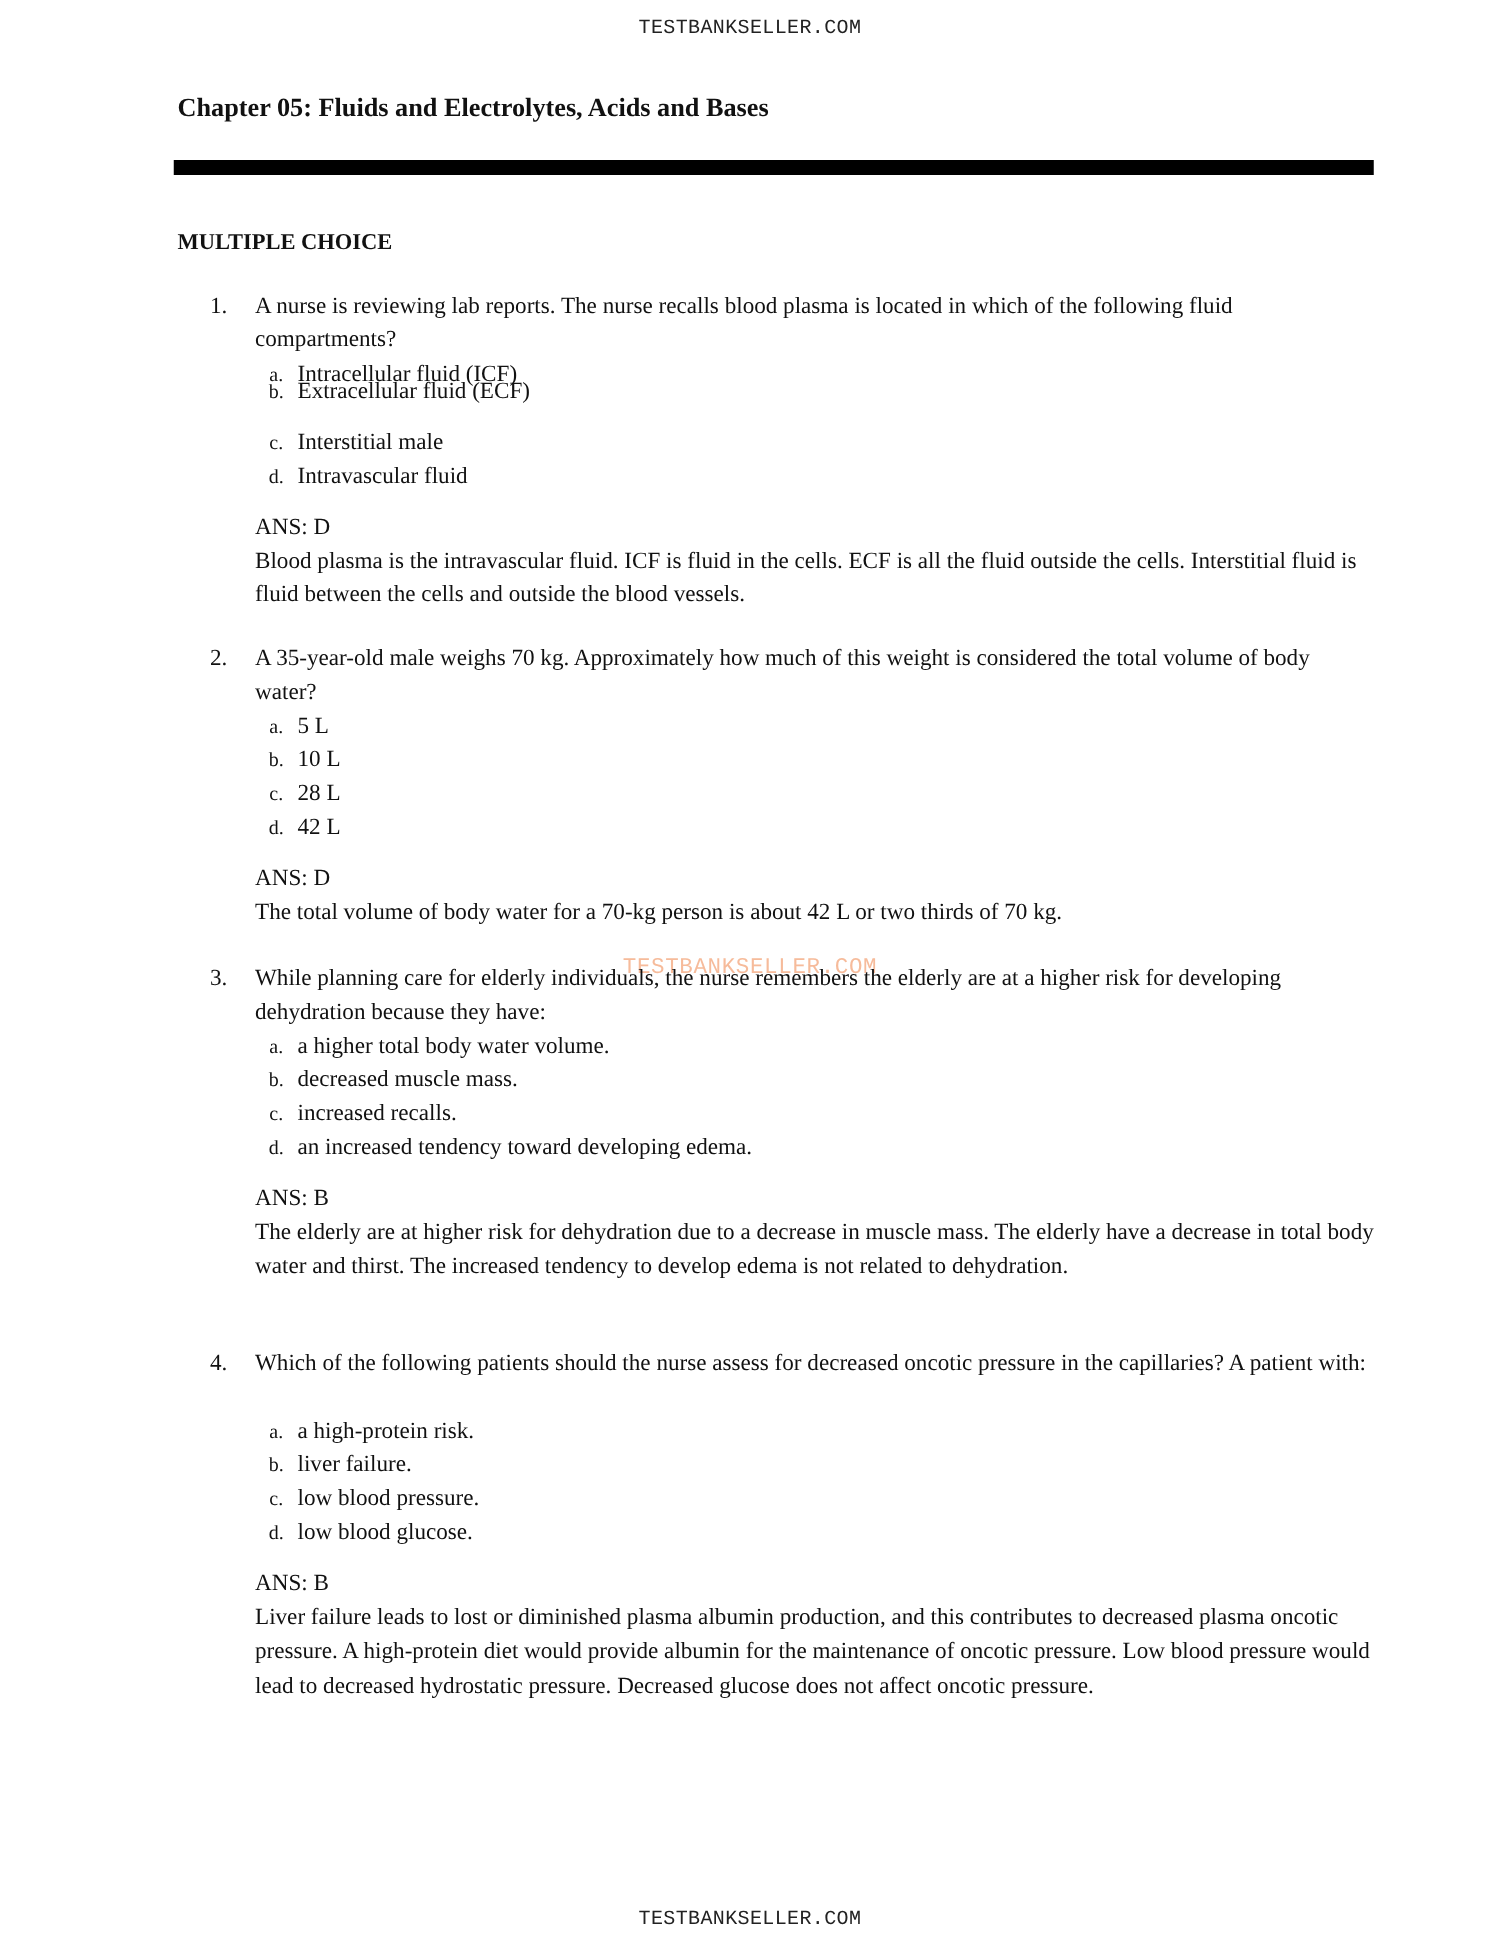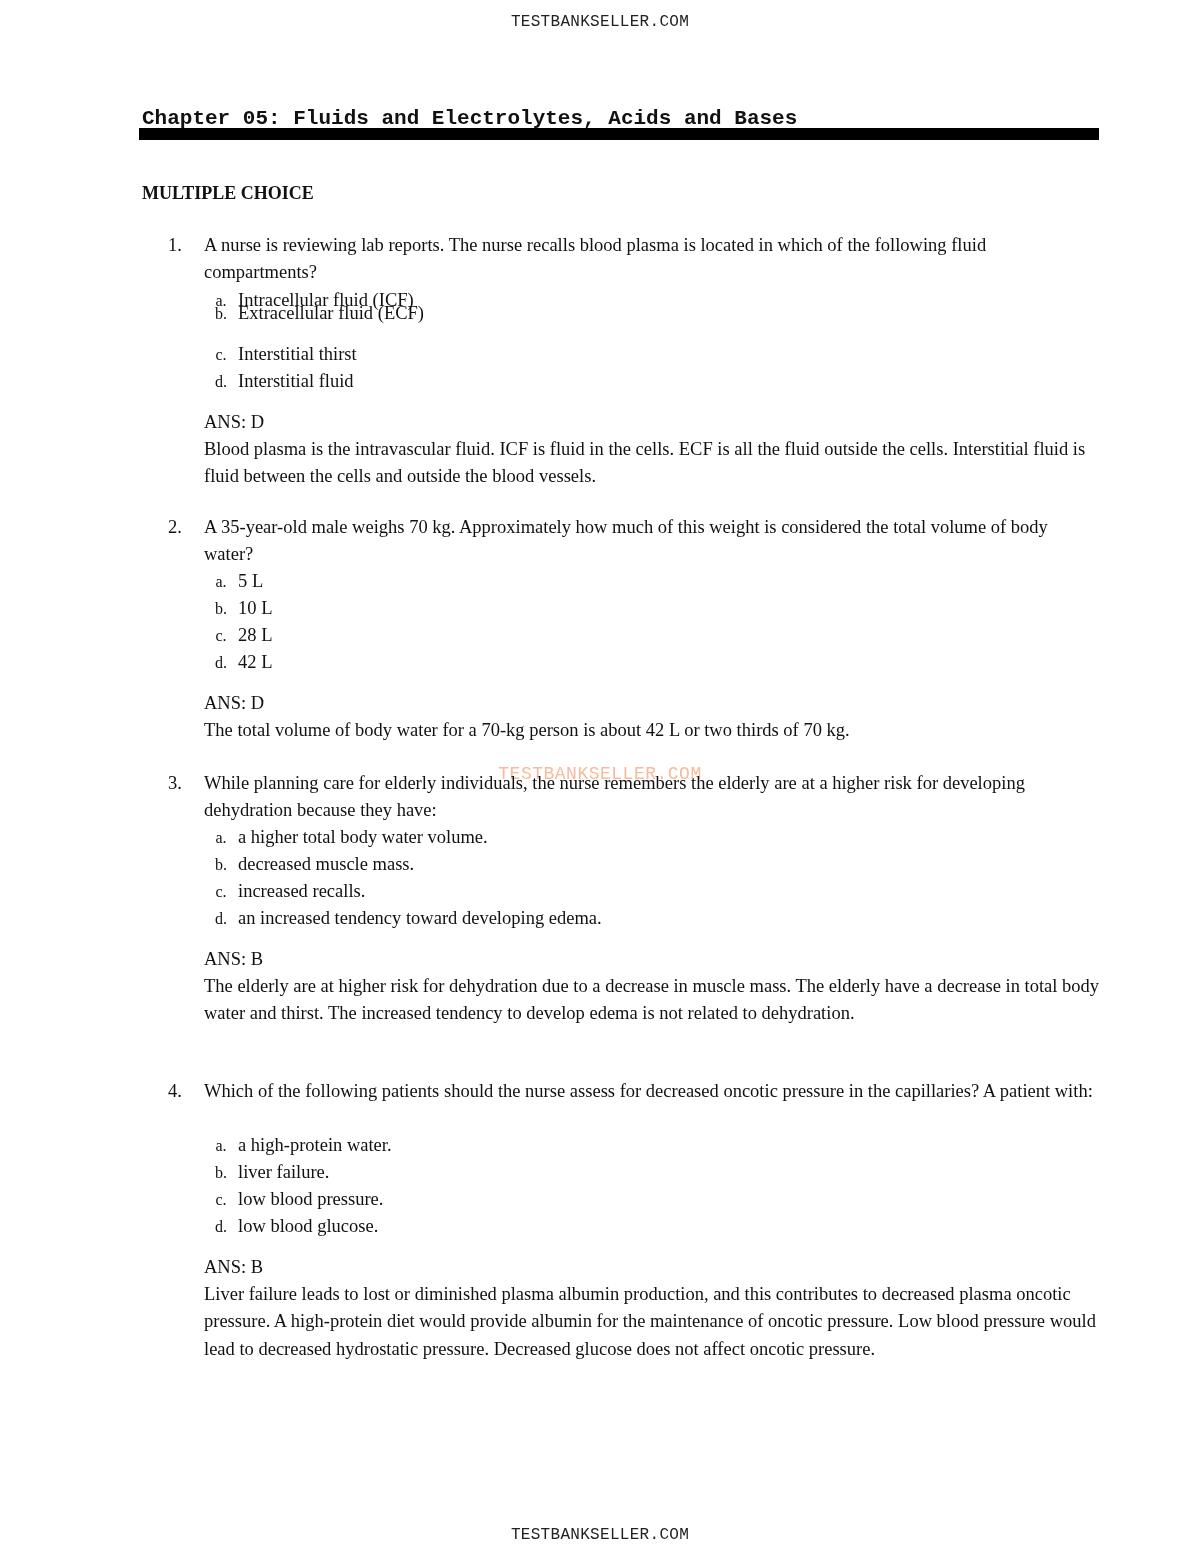--- a/index.html
+++ b/index.html
@@ -6,22 +6,22 @@
   body { width: 1200px; height: 1553px; position: relative; overflow: hidden; color: #111; }
   .page { position: absolute; left: 0; top: 0; width: 1200px; height: 1214px; }
   .site-header, .site-footer {
     position: absolute; left: 0; width: 1200px; text-align: center;
     font-family: "Liberation Mono", "DejaVu Sans Mono", monospace; font-size: 16px; color: #222; letter-spacing: 0.3px;
   }
   .site-header { top: 13px; }
   .site-footer { top: 1526px; }
   .title-block { position: absolute; left: 142px; top: 72px; width: 958px; }
   .title-line {
-    font-family: Liberation Mono, monospace; font-weight: bold; font-size: 21px;
-    line-height: 29px; color: #111; white-space: nowrap; margin-top: 32px;
+    font-family: Liberation Serif, serif; font-weight: bold; font-size: 21px;
+    line-height: 29px; color: #111; white-space: nowrap;
   }
   .title-rule { position: absolute; left: 139px; top: 128px; width: 960px; height: 12px; background: #000; }
   .section-heading {
     position: absolute; left: 142px; top: 183px;
     font-family: "Liberation Serif", "DejaVu Serif", serif; font-weight: bold; font-size: 18px; color: #111;
   }
   .q { position: absolute; left: 0; width: 1200px; font-family: "Liberation Serif", "DejaVu Serif", serif; font-size: 18.5px; color: #111; }
   .q-num { position: absolute; left: 168px; top: 0; line-height: 27px; }
   .q-stem { position: absolute; left: 204px; width: 890px; top: 0; line-height: 27px; }
   .opt { position: absolute; left: 204px; line-height: 27px; white-space: nowrap; text-align: center; }
@@ -47,22 +47,22 @@
 
   <div class="section-heading">MULTIPLE CHOICE</div>
 
   <div class="watermark">TESTBANKSELLER.COM</div>
 
   <div class="q" style="top:232px">
     <span class="q-num">1.</span>
     <div class="q-stem">A nurse is reviewing lab reports. The nurse recalls blood plasma is located in which of the following fluid compartments?</div>
     <div class="opt" style="top:55px"><span class="opt-letter">a.</span><span>Intracellular fluid (ICF)</span></div>
     <div class="opt" style="top:68px"><span class="opt-letter">b.</span><span>Extracellular fluid (ECF)</span></div>
-    <div class="opt" style="top:109px"><span class="opt-letter">c.</span><span>Interstitial thirst</span></div>
-    <div class="opt" style="top:136px"><span class="opt-letter">d.</span><span>Interstitial fluid</span></div>
+    <div class="opt" style="top:109px"><span class="opt-letter">c.</span><span>Interstitial male</span></div>
+    <div class="opt" style="top:136px"><span class="opt-letter">d.</span><span>Intravascular fluid</span></div>
     <div class="ans" style="top:177px">ANS:  D</div>
     <div class="rat" style="top:204px">Blood plasma is the intravascular fluid. ICF is fluid in the cells. ECF is all the fluid outside the cells. Interstitial fluid is fluid between the cells and outside the blood vessels.</div>
   </div>
 
   <div class="q" style="top:514px">
     <span class="q-num">2.</span>
     <div class="q-stem">A 35-year-old male weighs 70 kg. Approximately how much of this weight is considered the total volume of body water?</div>
     <div class="opt" style="top:54px"><span class="opt-letter">a.</span><span>5 L</span></div>
     <div class="opt" style="top:81px"><span class="opt-letter">b.</span><span>10 L</span></div>
     <div class="opt" style="top:108px"><span class="opt-letter">c.</span><span>28 L</span></div>
@@ -78,21 +78,21 @@
     <div class="opt" style="top:81px"><span class="opt-letter">b.</span><span>decreased muscle mass.</span></div>
     <div class="opt" style="top:108px"><span class="opt-letter">c.</span><span>increased recalls.</span></div>
     <div class="opt" style="top:135px"><span class="opt-letter">d.</span><span>an increased tendency toward developing edema.</span></div>
     <div class="ans" style="top:176px">ANS:  B</div>
     <div class="rat" style="top:203px">The elderly are at higher risk for dehydration due to a decrease in muscle mass. The elderly have a decrease in total body water and thirst. The increased tendency to develop edema is not related to dehydration.</div>
   </div>
 
   <div class="q" style="top:1078px">
     <span class="q-num">4.</span>
     <div class="q-stem">Which of the following patients should the nurse assess for decreased oncotic pressure in the capillaries? A patient with:</div>
-    <div class="opt" style="top:54px"><span class="opt-letter">a.</span><span>a high-protein water.</span></div>
+    <div class="opt" style="top:54px"><span class="opt-letter">a.</span><span>a high-protein risk.</span></div>
     <div class="opt" style="top:81px"><span class="opt-letter">b.</span><span>liver failure.</span></div>
     <div class="opt" style="top:108px"><span class="opt-letter">c.</span><span>low blood pressure.</span></div>
     <div class="opt" style="top:135px"><span class="opt-letter">d.</span><span>low blood glucose.</span></div>
     <div class="ans" style="top:176px">ANS:  B</div>
     <div class="rat" style="top:203px">Liver failure leads to lost or diminished plasma albumin production, and this contributes to decreased plasma oncotic pressure. A high-protein diet would provide albumin for the maintenance of oncotic pressure. Low blood pressure would lead to decreased hydrostatic pressure. Decreased glucose does not affect oncotic pressure.</div>
   </div>
 
   <div class="site-footer">TESTBANKSELLER.COM</div>
 </div>
 

